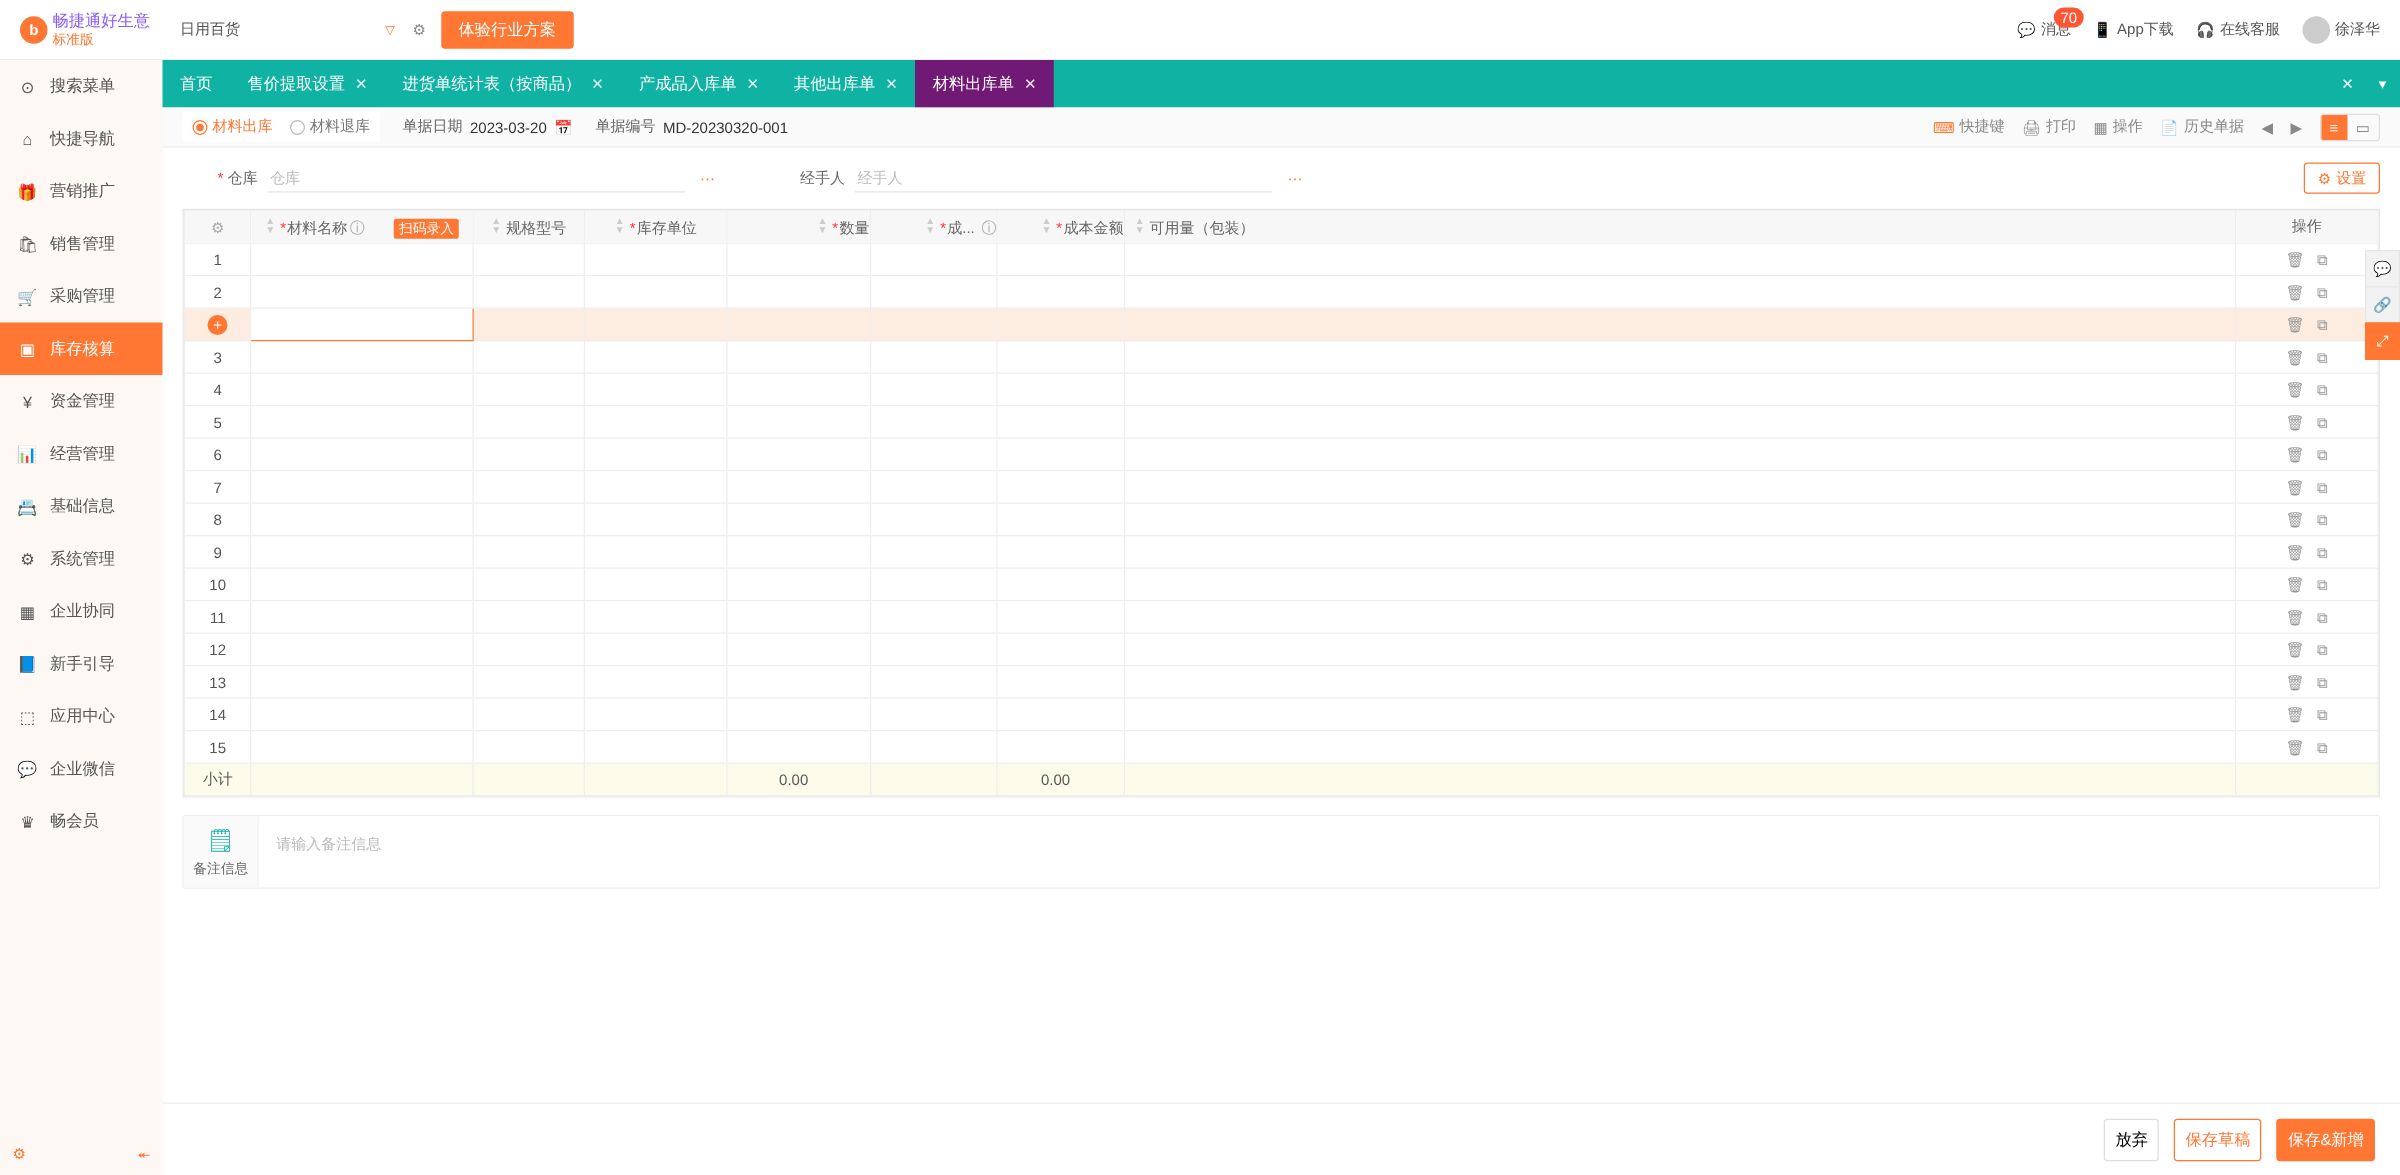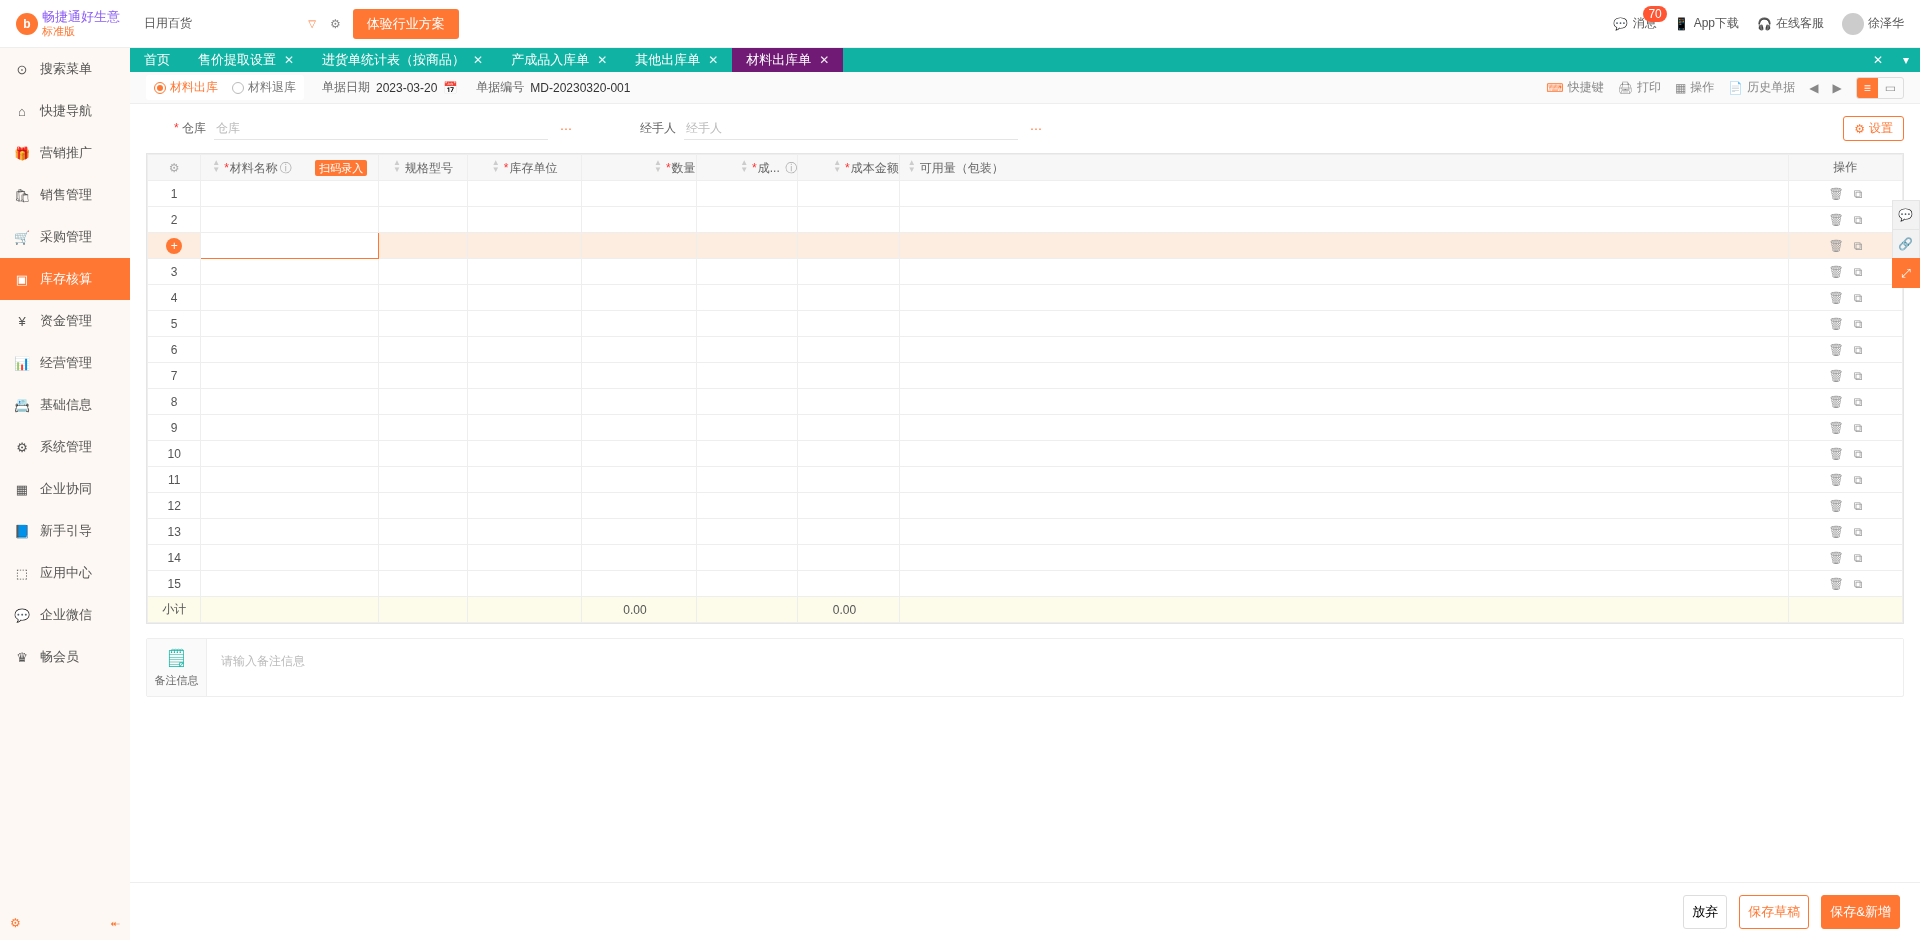--- a/index.html
+++ b/index.html
@@ -26,21 +26,21 @@
     .layout { display: flex; height: calc(100vh - 48px); }
     .leftnav { width: 130px; background: #fdf8f3; display: flex; flex-direction: column; }
     .nav-item { display: flex; align-items: center; gap: 10px; padding: 12px 14px; color: #555; cursor: pointer; font-size: 13px; }
     .nav-item.active { background: #ff7733; color: #fff; }
     .nav-item .ic { width: 16px; text-align: center; }
     .nav-footer { margin-top: auto; display: flex; justify-content: space-between; padding: 10px 10px; color: #ff7733; }
     .nav-footer span { cursor: pointer; }
 
     
     .main { flex: 1; display: flex; flex-direction: column; position: relative; }
-    .tabs { height: 24px; background: #10b3a3; display: flex; align-items: stretch; color: #fff; }
+    .tabs { height: 38px; background: #10b3a3; display: flex; align-items: stretch; color: #fff; }
     .tab { padding: 0 14px; display: flex; align-items: center; gap: 8px; cursor: pointer; font-size: 13px; }
     .tab .x { font-size: 12px; opacity: .9; }
     .tab.active { background: #701a75; }
     .tabs-right { margin-left: auto; display: flex; }
     .tabs-right .tab-btn { width: 28px; display: flex; align-items: center; justify-content: center; cursor: pointer; }
 
     
     .subtool { height: 32px; display: flex; align-items: center; padding: 0 16px; gap: 18px; border-bottom: 1px solid #eee; background: #fafafa;}
     .radio-group { display: flex; gap: 14px; align-items: center; background: #fff; padding: 4px 8px; border-radius: 3px;}
     .radio { display: flex; align-items: center; gap: 4px; cursor: pointer; color: #777; font-size: 12px; }

